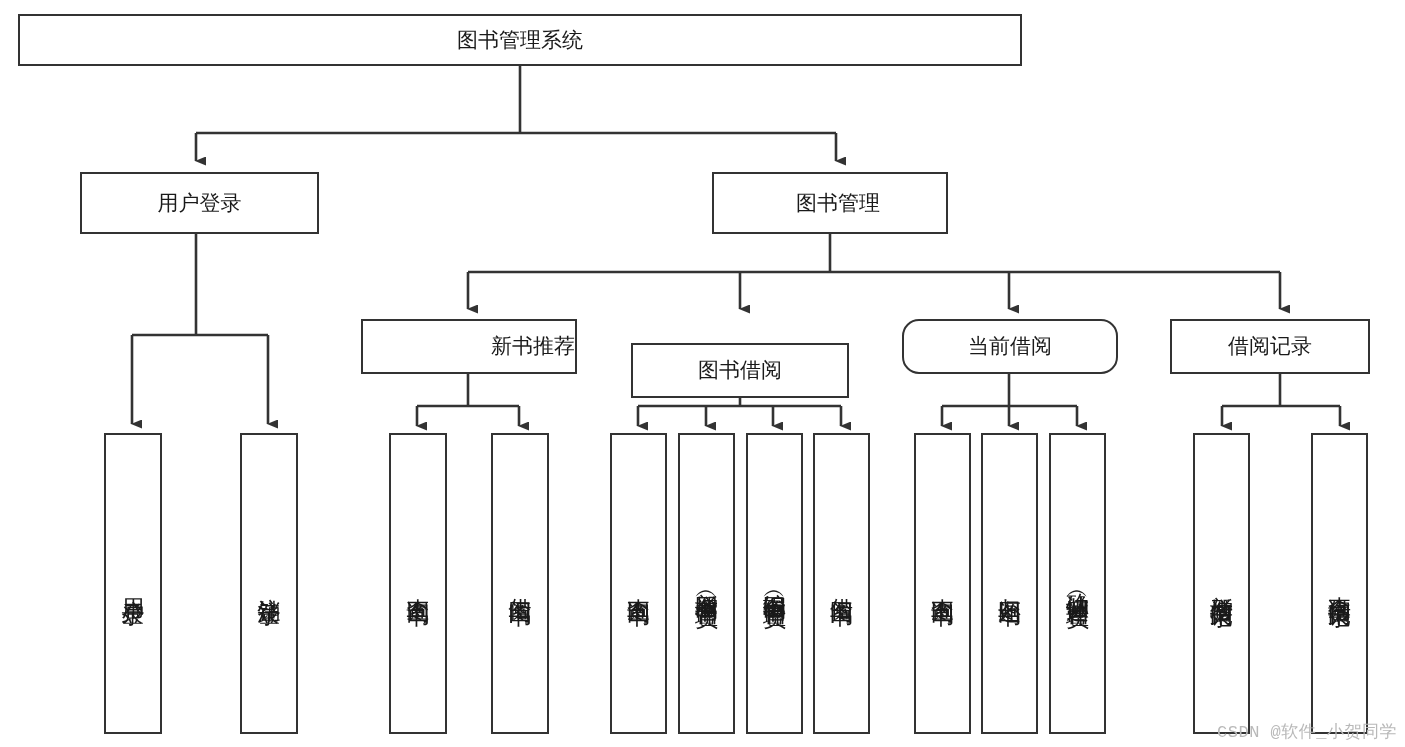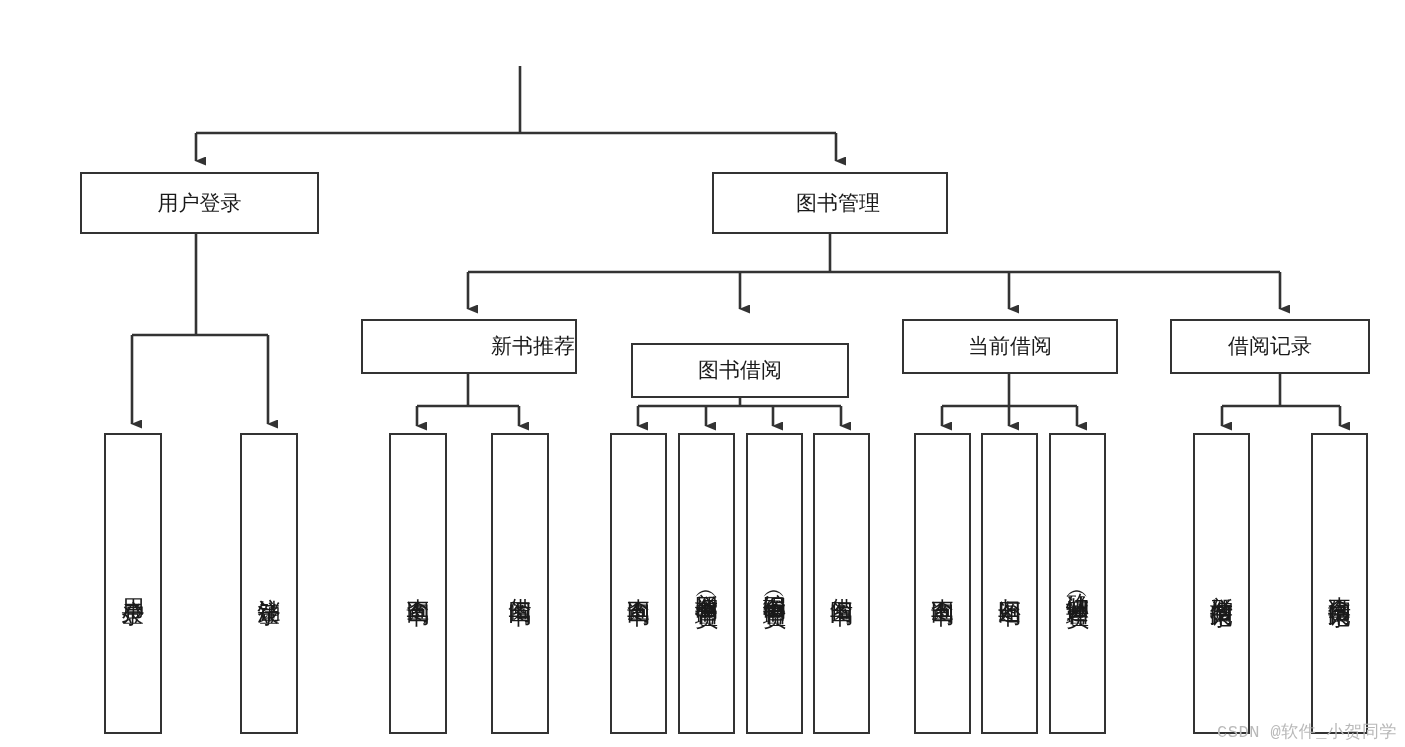--- a/index.html
+++ b/index.html
@@ -118,35 +118,38 @@
       <path d="M1009,406 L1009,426" marker-end="url(#arrow)"></path>
       <path d="M1077,406 L1077,426" marker-end="url(#arrow)"></path>
 
       <path d="M1280,374 L1280,406"></path>
       <path d="M1222,406 L1340,406"></path>
       <path d="M1222,406 L1222,426" marker-end="url(#arrow)"></path>
       <path d="M1340,406 L1340,426" marker-end="url(#arrow)"></path>
     </g>
   </svg>
 
+  <div class="node horizontal" style="left:18px; top:14px; width:1004px; height:52px;">
+    <span class="label">图书管理系统</span>
+  </div>
 
   <div class="node horizontal" style="left:80px; top:172px; width:239px; height:62px;">
     <span class="label">用户登录</span>
   </div>
   <div class="node horizontal" style="left:712px; top:172px; width:236px; height:62px;padding-left:16px;">
     <span class="label">图书管理</span>
   </div>
 
   <div class="node horizontal" style="left:361px; top:319px; width:216px; height:55px;justify-content:flex-end;">
     <span class="label">新书推荐</span>
   </div>
   <div class="node horizontal" style="left:631px; top:319px; width:218px; height:55px;margin-top:24px;">
     <span class="label">图书借阅</span>
   </div>
-  <div class="node horizontal" style="left:902px; top:319px; width:216px; height:55px;">
+  <div class="node horizontal" style="left:902px; top:319px; width:216px; height:55px;border-radius:17px;">
     <span class="label">当前借阅</span>
   </div>
   <div class="node horizontal" style="left:1170px; top:319px; width:200px; height:55px;">
     <span class="label">借阅记录</span>
   </div>
 
   <div class="node vertical" style="left:104px; top:433px; width:58px; height:301px;">
     <span class="label">用户登录</span>
   </div>
   <div class="node vertical" style="left:240px; top:433px; width:58px; height:301px;">

